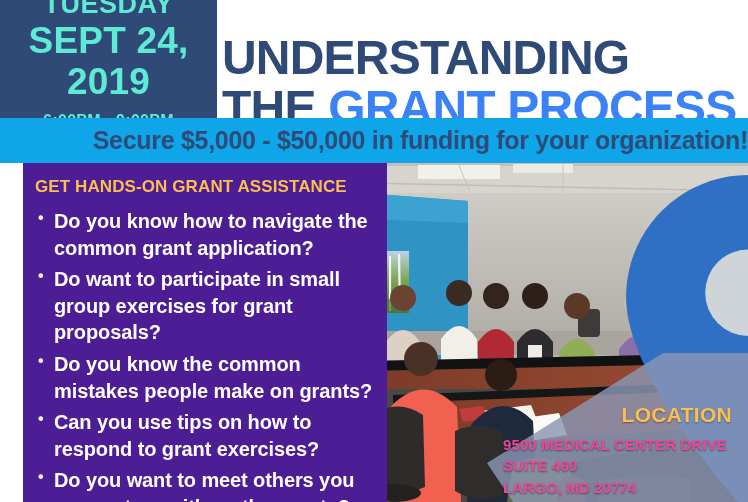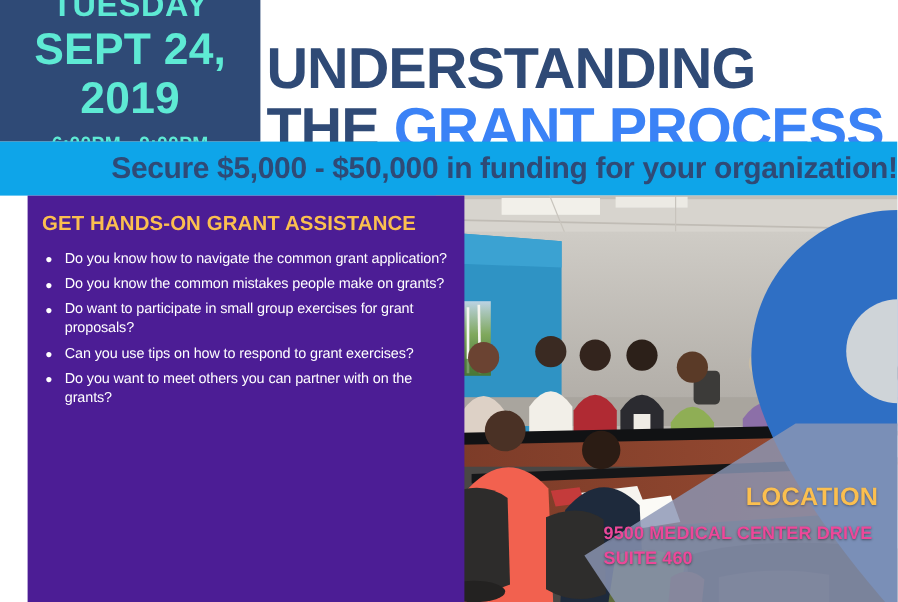--- a/index.html
+++ b/index.html
@@ -56,21 +56,21 @@
   .left-panel {
     position:absolute; left:0; top:163px; width:364px; height:339px;
     background:#4c1d95; padding:14px 12px 0 12px; z-index:3;margin-left:23px;
   }
   .panel-heading {
     color:#fbbf4f; font-size:17px; font-weight:bold; letter-spacing:0.1px;
     margin-bottom:11px; white-space:nowrap;
   }
   .bullets { list-style:none; }
   .bullet {
-    position:relative; color:#ffffff; font-size:12px; font-weight:normal;
+    position:relative; color:#ffffff; font-size:20px; font-weight:bold;
     line-height:1.33; padding-left:19px; margin-bottom:5px; letter-spacing:-0.1px;
   }
   .bullet::before {
     content:"•"; position:absolute; left:3px; top:-1px; font-size:16px; color:#ffffff;
   }
 
   
   .photo {
     position:absolute; left:363px; top:163px; width:385px; height:339px;
     overflow:hidden; background:#b9b6b0;
@@ -127,22 +127,22 @@
   </div>
 
   <div class="gold-banner">
     <div class="gold-banner-text">Secure $5,000 - $50,000 in funding for your organization!</div>
   </div>
 
   <div class="left-panel">
     <div class="panel-heading">GET HANDS-ON GRANT ASSISTANCE</div>
     <ul class="bullets">
       <li class="bullet">Do you know how to navigate the common grant application?</li>
+      <li class="bullet">Do want to participate in small group exercises for grant proposals?</li>
       <li class="bullet">Do you know the common mistakes people make on grants?</li>
-      <li class="bullet">Do want to participate in small group exercises for grant proposals?</li>
       <li class="bullet">Can you use tips on how to respond to grant exercises?</li>
       <li class="bullet">Do you want to meet others you can partner with on the grants?</li>
     </ul>
   </div>
 
   <div class="photo">
     <svg viewBox="0 0 385 339" preserveAspectRatio="none" aria-hidden="true">
       <defs>
         <linearGradient id="wallg" x1="0" y1="0" x2="0" y2="1">
           <stop offset="0" stop-color="#cfccc6"></stop>
@@ -259,16 +259,17 @@
     <svg viewBox="0 0 385 339" preserveAspectRatio="none" aria-hidden="true">
       <polygon points="300,190 385,190 385,339 150,339 124,300 300,190" fill="#8b96b4" opacity="0.82"></polygon>
     </svg>
   </div>
 
   <div class="loc-text">
     <div class="loc-title">LOCATION</div>
     <div class="loc-lines">
       <div class="loc-line loc-l1">9500 MEDICAL CENTER  DRIVE</div>
       <div class="loc-line loc-l2">SUITE 460</div>
+      <div class="loc-line loc-l3">LARGO, MD 20774</div>
     </div>
   </div>
 
 </div>
 
 </body></html>

